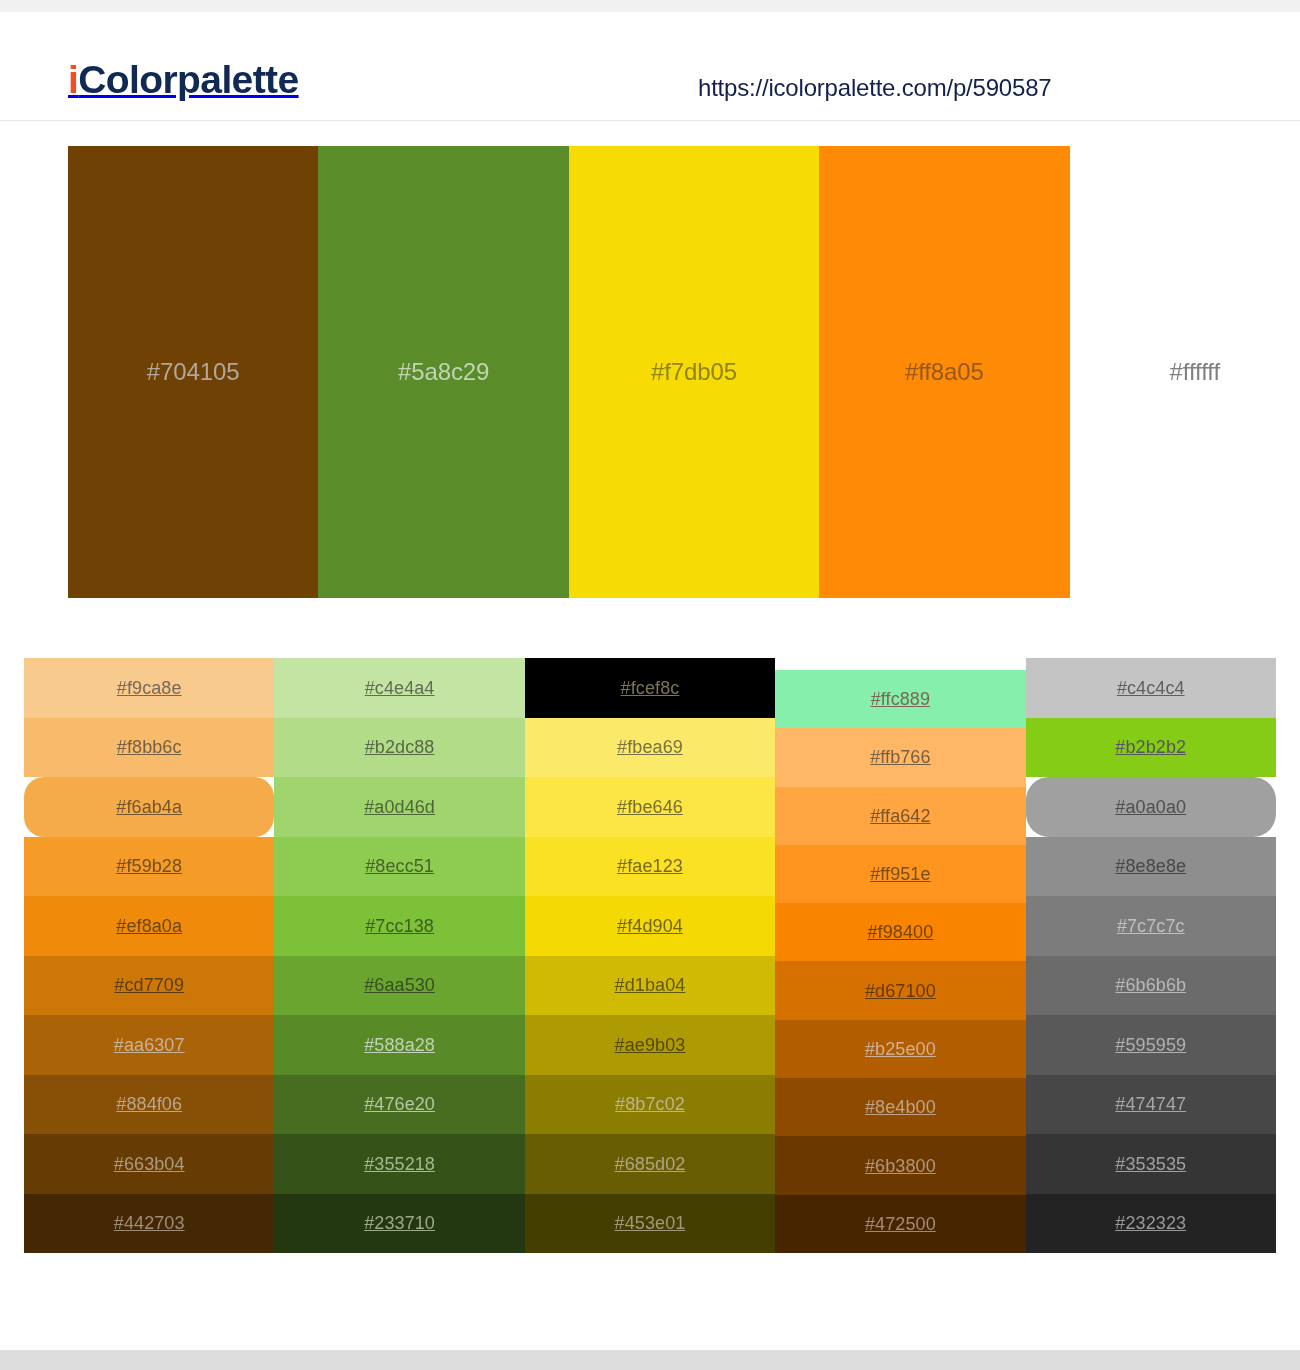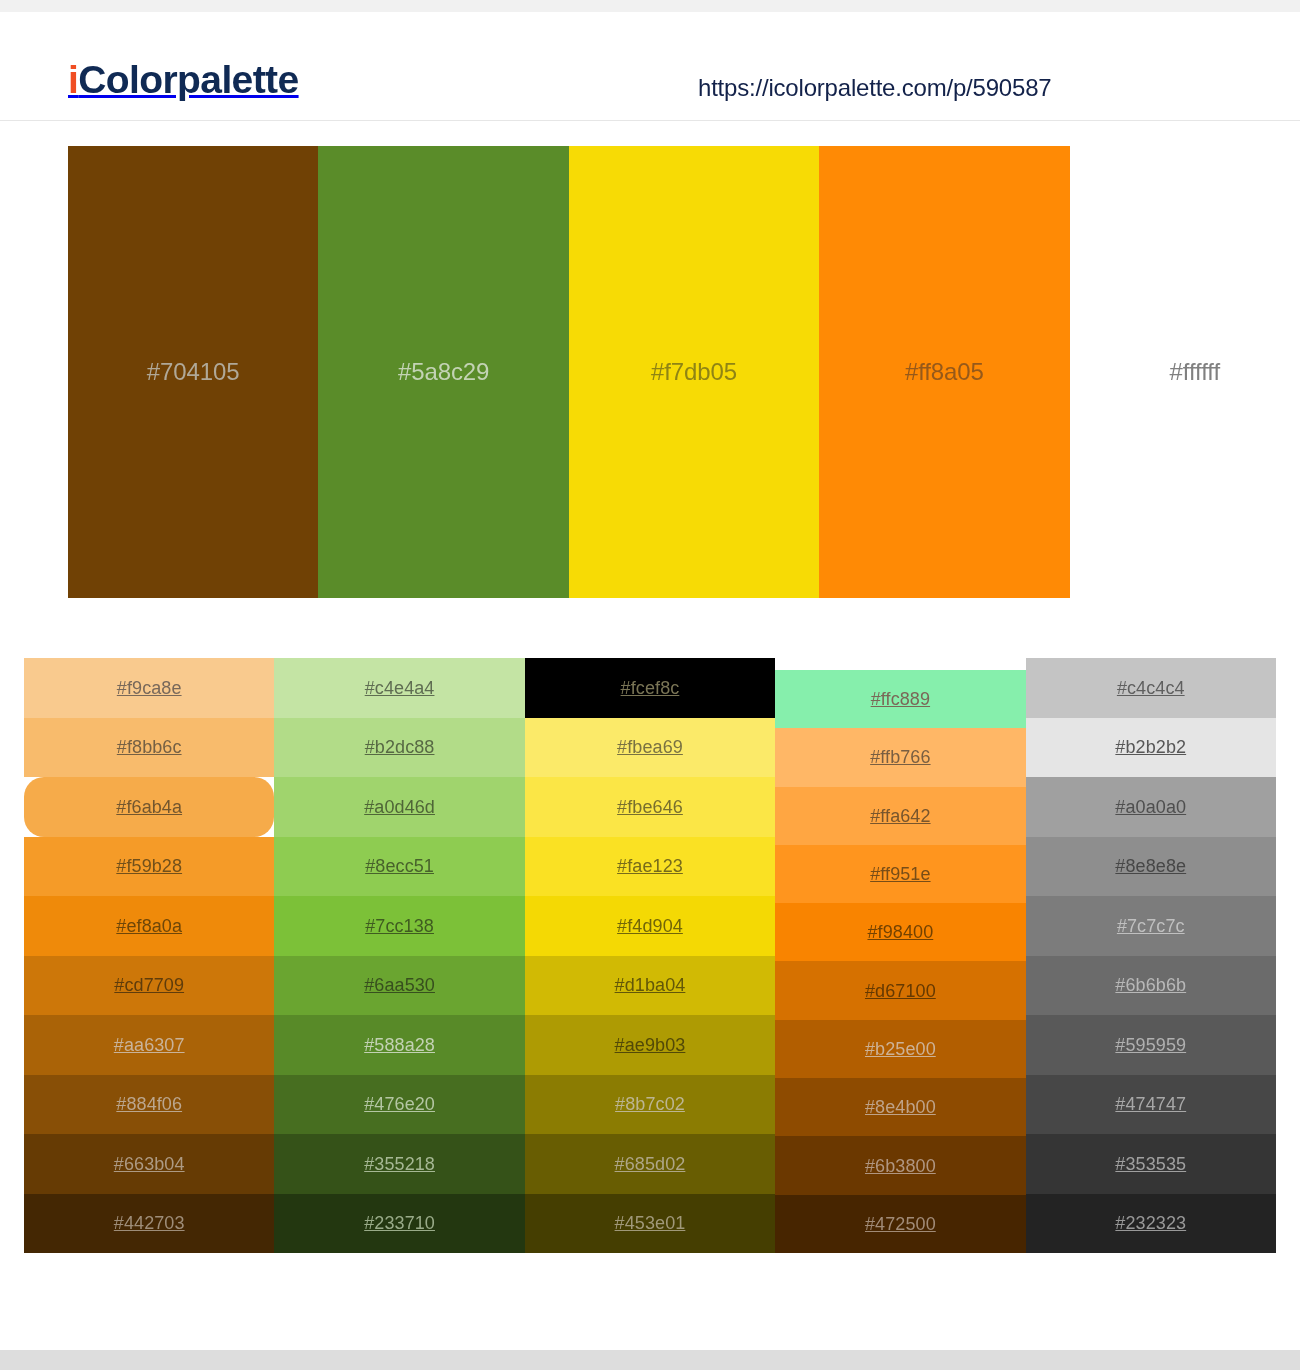--- a/index.html
+++ b/index.html
@@ -267,24 +267,24 @@
         <span style="color: rgb(176, 150, 129);">#6b3800</span>
       </div>
       <div class="grid-cell" style="background: rgb(71, 37, 0);">
         <span style="color: rgb(161, 139, 119);">#472500</span>
       </div>
     </div>
     <div class="grid-col">
       <div class="grid-cell" style="background: rgb(196, 196, 196); justify-content: center;">
         <span style="color: rgb(95, 95, 95);">#c4c4c4</span>
       </div>
-      <div class="grid-cell" style="background: #e5e5e5;">
+      <div class="grid-cell" style="background: #84cc16;">
         <span style="color: rgb(87, 87, 87);">#b2b2b2</span>
       </div>
-      <div class="grid-cell" style="background: rgb(160, 160, 160);">
+      <div class="grid-cell" style="background: rgb(160, 160, 160); border-radius: 23px;">
         <span style="color: rgb(79, 79, 79);">#a0a0a0</span>
       </div>
       <div class="grid-cell" style="background: rgb(142, 142, 142);">
         <span style="color: rgb(71, 71, 71);">#8e8e8e</span>
       </div>
       <div class="grid-cell" style="background: rgb(124, 124, 124);">
         <span style="color: rgb(192, 192, 192);">#7c7c7c</span>
       </div>
       <div class="grid-cell" style="background: rgb(107, 107, 107);">
         <span style="color: rgb(184, 184, 184);">#6b6b6b</span>

